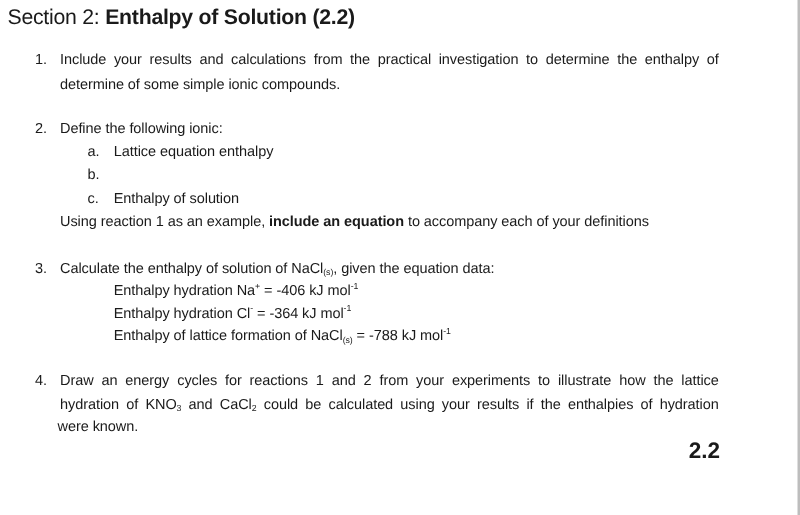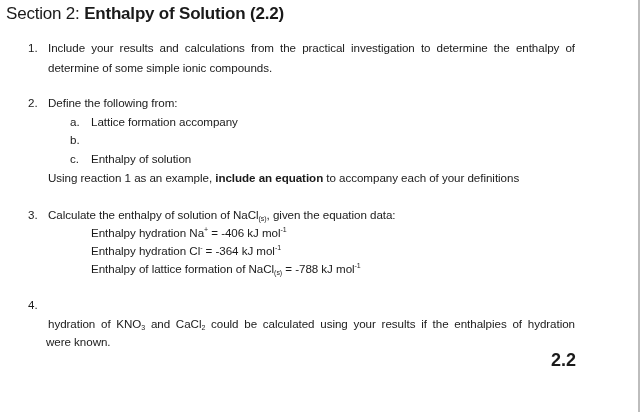--- a/index.html
+++ b/index.html
@@ -27,36 +27,37 @@
 
 <div class="page">
 
   <div class="title"><span>Section 2: </span><b>Enthalpy of Solution (2.2)</b></div>
 
   <div class="num" style="top:40px">1.</div>
   <div class="line just" style="left:48px; top:40px">Include your results and calculations from the practical investigation to determine the enthalpy of</div>
   <div class="line" style="left:48px; top:60px">determine of some simple ionic compounds.</div>
 
   <div class="num" style="top:95px">2.</div>
-  <div class="line" style="left:48px; top:95px">Define the following from:</div>
+  <div class="line" style="left:48px; top:95px">Define the following ionic:</div>
 
   <div class="letter" style="top:114px">a.</div>
-  <div class="line" style="left:91px; top:114px">Lattice formation accompany</div>
+  <div class="line" style="left:91px; top:114px">Lattice equation enthalpy</div>
   <div class="letter" style="top:132px">b.</div>
   <div class="letter" style="top:151px">c.</div>
   <div class="line" style="left:91px; top:151px">Enthalpy of solution</div>
 
   <div class="line" style="left:48px; top:170px"><span>Using reaction 1 as an example, </span><b>include an equation</b><span> to accompany each of your definitions</span></div>
 
   <div class="num" style="top:207px">3.</div>
   <div class="line" style="left:48px; top:207px"><span>Calculate the enthalpy of solution of NaCl</span><sub>(s)</sub><span>, given the equation data:</span></div>
 
   <div class="line" style="left:91px; top:225px"><span>Enthalpy hydration Na</span><sup>+</sup><span> = -406 kJ mol</span><sup>-1</sup></div>
   <div class="line" style="left:91px; top:243px"><span>Enthalpy hydration Cl</span><sup>-</sup><span> = -364 kJ mol</span><sup>-1</sup></div>
   <div class="line" style="left:91px; top:261px"><span>Enthalpy of lattice formation of NaCl</span><sub>(s)</sub><span> = -788 kJ mol</span><sup>-1</sup></div>
 
   <div class="num" style="top:297px">4.</div>
+  <div class="line just" style="left:48px; top:297px">Draw an energy cycles for reactions 1 and 2 from your experiments to illustrate how the lattice</div>
   <div class="line just" style="left:48px; top:316px"><span>hydration of KNO</span><sub>3</sub><span> and CaCl</span><sub>2</sub><span> could be calculated using your results if the enthalpies of hydration</span></div>
   <div class="line" style="left:46px; top:334px">were known.</div>
 
   <div class="mark">2.2</div>
 </div>
 <div class="edge"></div>
 
 </body></html>

